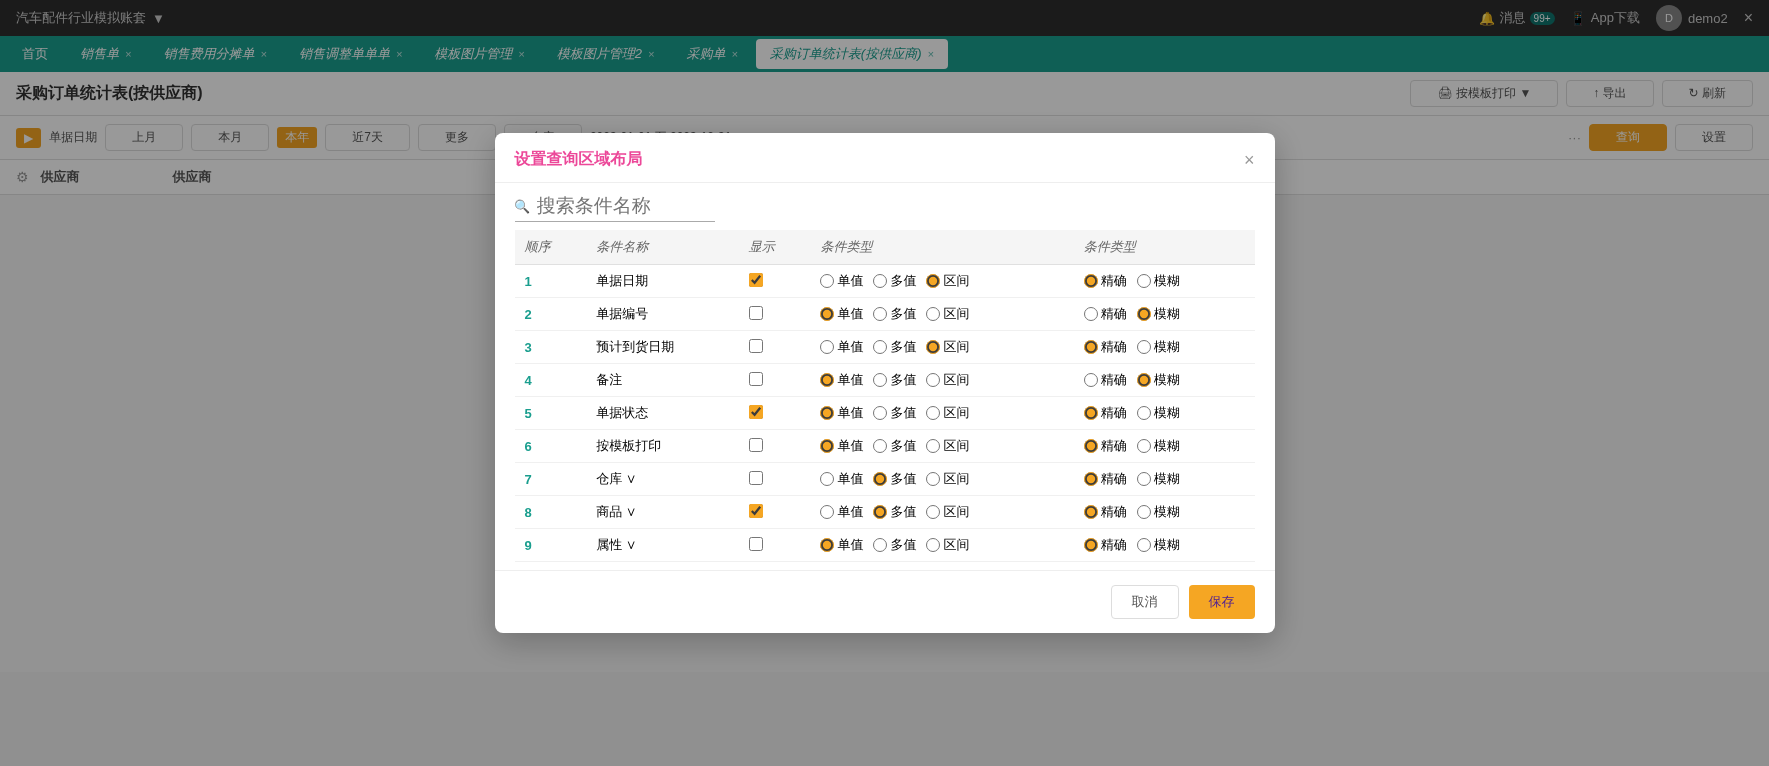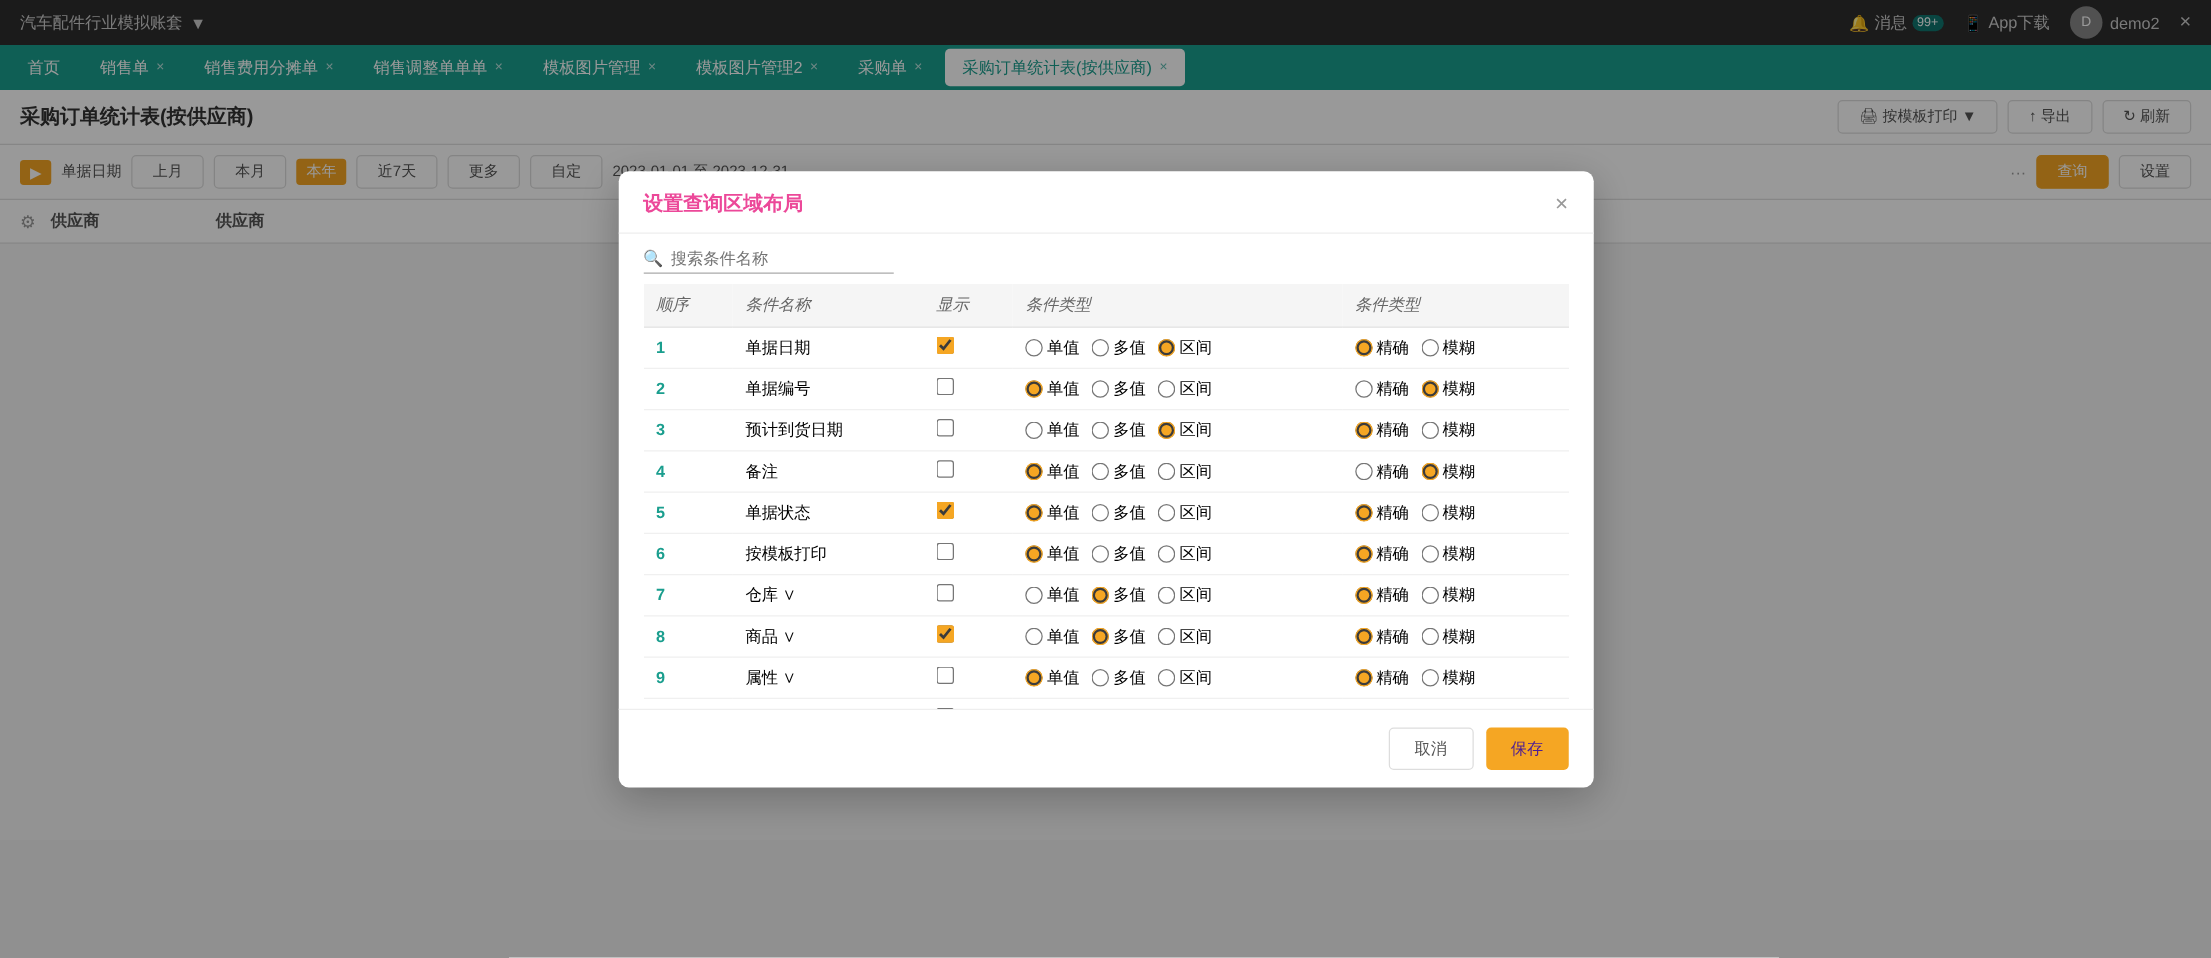--- a/index.html
+++ b/index.html
@@ -32,26 +32,26 @@
     }
     .nav-item {
       color: #fff;
       padding: 6px 14px;
       border-radius: 4px;
       cursor: pointer;
       font-size: 13px;
       white-space: nowrap;
     }
     .nav-item.active { background: #fff; color: #1a9e8e; }
-    .nav-item.with-close { display: flex; align-items: center; gap: 6px; }
+    .nav-item.with-close { display: flex; align-items: center; gap: 6px; font-style: italic; }
     .nav-close { opacity: 0.7; font-size: 11px; }
     .toolbar-btn {
       border: 1px solid #ddd;
       background: #fff;
-      padding: 4px 16px;
+      padding: 4px 26px;
       border-radius: 4px;
       cursor: pointer;
       font-size: 12px;
       color: #555;
     }
     .toolbar-btn.primary { background: #f5a623; color: #fff; border-color: #f5a623; }
 
     
     .overlay {
       position: fixed;
@@ -112,21 +112,21 @@
       display: flex;
       align-items: center;
       border-bottom: 1px solid #aaa;
       padding-bottom: 4px;
       width: 200px;
     }
     .search-icon { color: #999; margin-right: 6px; }
     .search-input {
       border: none;
       outline: none;
-      font-size: 13px;
+      font-size: 19px;
       color: #a21caf;
       background: transparent;
       width: 100%;
     }
 
     
     .dialog-body {
       flex: 1;
       overflow: hidden;
       padding: 0 20px;

